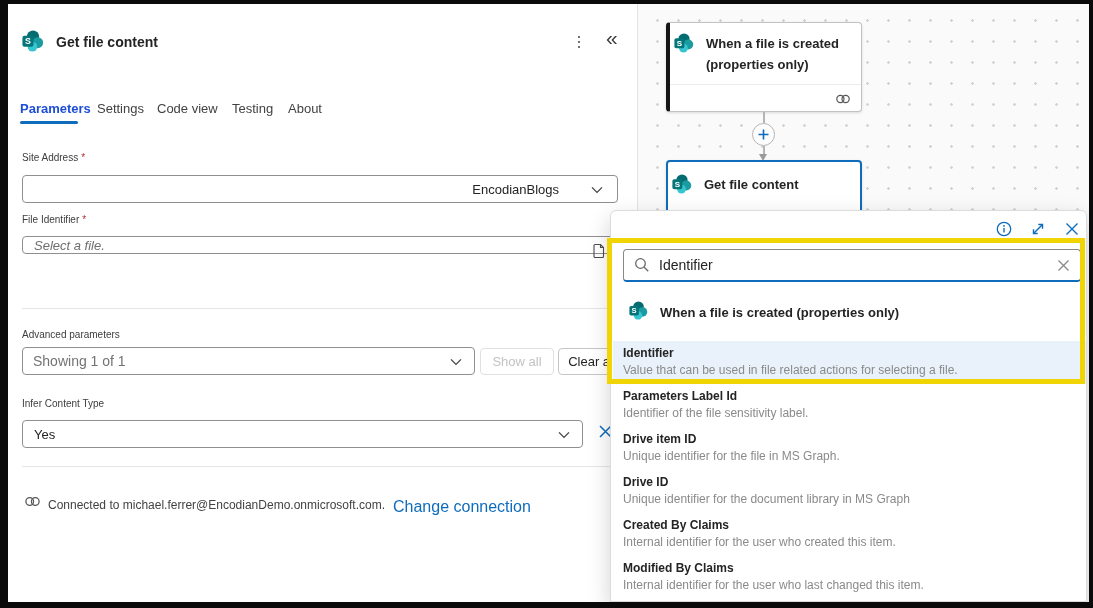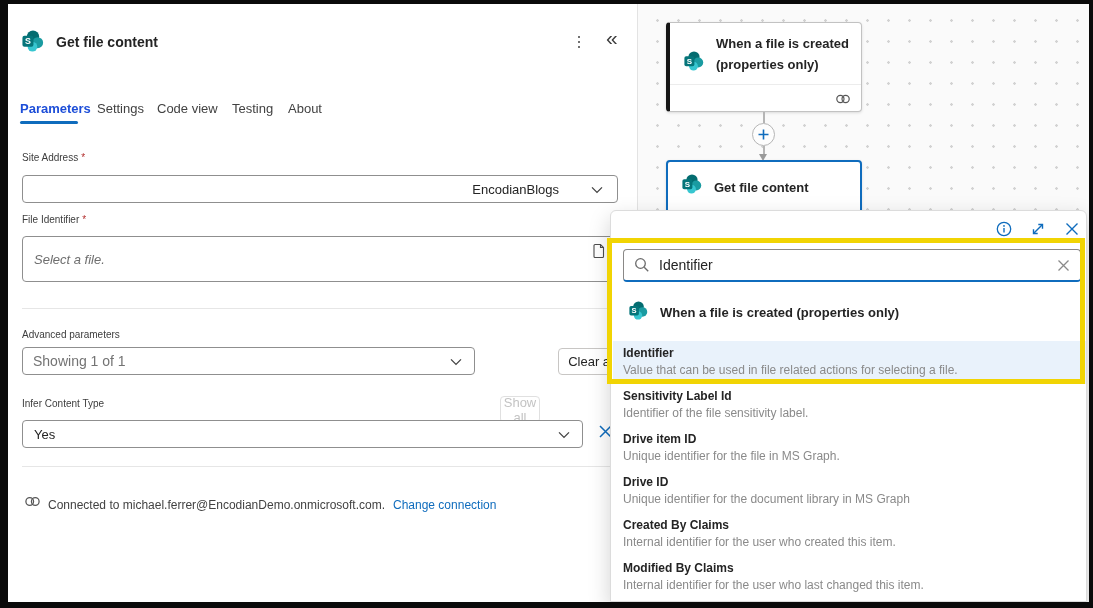--- a/index.html
+++ b/index.html
@@ -17,47 +17,47 @@
   .tab-underline { position:absolute; left:12px; top:117px; width:58px; height:3px; background:#0f6cbd; border-radius:2px; }
 
   .lbl { position:absolute; font-size:10px; color:#3d3d3d; }
   .req { color:#b3302f; margin-left:3px; }
 
   .field { position:absolute; background:#fff; border:1px solid #8f8f8f; border-radius:4px; display:flex; align-items:center; }
   .chev { position:absolute; top:50%; transform:translateY(-50%); }
 
   .input-site { left:14px; top:171px; width:596px; height:28px; }
   .site-value { position:absolute; right:58px; font-size:13px; color:#242424; }
-  .input-file { left:14px; top:232px; width:596px; height:46px; }
+  .input-file { left:14px; top:232px; width:596px; height:18px; }
   .placeholder { margin-left:11px; font-size:13px; font-style:italic; color:#6e6e6e; }
   .file-pick { position:absolute; right:12px; top:6px; }
 
   .divider { position:absolute; height:1px; background:#e6e6e6; }
 
   .select-adv { left:14px; top:343px; width:453px; height:28px; }
   .adv-value { margin-left:10px; font-size:14px; color:#737373; }
   .btn { position:absolute; height:27px; border:1px solid #c8c6c4; border-radius:4px; background:#fff; font-size:13px; color:#242424; display:flex; align-items:center; justify-content:center; cursor:pointer; }
   .btn.disabled { color:#c3c3c3; border-color:#e0e0e0; cursor:default; }
 
   .select-infer { left:14px; top:416px; width:561px; height:28px; }
   .infer-value { margin-left:11px; font-size:13px; color:#242424; }
   .clear-x { position:absolute; left:590px; top:420px; cursor:pointer; }
 
   .conn-icon { position:absolute; left:16px; top:490px; }
   .conn-text { position:absolute; left:40px; top:494px; font-size:12px; color:#424242; }
-  .conn-link { position:absolute; left:385px; top:494px; font-size:12px; color:#0f6cbd; cursor:pointer; }
+  .conn-link { position:absolute; left:385px; top:494px; font-size:16px; color:#0f6cbd; cursor:pointer; }
 
   
   .canvas { position:absolute; left:629px; top:0; width:452px; height:598px; border-left:1px solid #e3e3e3;
     background-color:#fafafa;
     background-image:radial-gradient(circle, #d2d2d2 1.1px, transparent 1.5px);
     background-size:21px 21px; background-position:9px 6px; }
   .node { position:absolute; background:#fff; border:1px solid #c2c2c2; border-radius:4px; box-shadow:0 1px 3px rgba(0,0,0,.13); }
   .node-trigger { left:28px; top:18px; width:196px; height:90px; border-left:4px solid #161616; }
-  .node-row { display:flex; align-items:flex-end; padding:10px 10px 0 14px; }
+  .node-row { display:flex; align-items:flex-start; padding:10px 10px 0 4px; }
   .node-title { margin-left:12px; font-size:13px; font-weight:700; color:#242424; line-height:21px; }
   .node-footer { position:absolute; left:0; right:0; bottom:0; height:27px; border-top:1px solid #ececec; }
   .node-footer .chain { position:absolute; right:10px; top:6px; }
   .node-action { left:28px; top:156px; width:196px; height:70px; border:2px solid #0f6cbd; }
   .node-action .node-row { padding-top:12px; }
   .vline { position:absolute; left:125px; width:1.5px; background:#b5b5b5; }
   .plus-circle { position:absolute; left:114px; top:119px; width:23px; height:23px; border:1px solid #b5b5b5; border-radius:50%; background:#fdfdfd; display:flex; align-items:center; justify-content:center; cursor:pointer; }
   .arrow-head { position:absolute; left:121px; top:150px; width:0; height:0; border-left:4.5px solid transparent; border-right:4.5px solid transparent; border-top:7px solid #9a9a9a; }
 
   
@@ -182,21 +182,21 @@
 
     <div class="divider" style="left:14px;top:304px;width:596px;"></div>
 
     <div class="lbl" style="left:14px;top:325px;">Advanced parameters</div>
     <div class="field select-adv">
       <span class="adv-value">Showing 1 of 1</span>
       <span class="chev" style="right:12px;"><svg width="12" height="8">
             <use href="#chevdn"></use>
           </svg></span>
     </div>
-    <button class="btn disabled" style="left:492px;top:344px;width:40px;margin-top:48px;">Show all</button>
+    <button class="btn disabled" style="left:472px;top:344px;width:74px;">Show all</button>
     <button class="btn" style="left:550px;top:344px;width:68px;">Clear all</button>
 
     <div class="lbl" style="left:14px;top:394px;">Infer Content Type</div>
     <div class="field select-infer">
       <span class="infer-value">Yes</span>
       <span class="chev" style="right:12px;"><svg width="12" height="8">
             <use href="#chevdn"></use>
           </svg></span>
     </div>
     <span class="clear-x">
@@ -253,21 +253,21 @@
             </svg></span>
         <span class="txt">When a file is created (properties only)</span>
       </div>
 
       <div class="plist">
         <div class="pitem hl">
           <div class="pitem-title">Identifier</div>
           <div class="pitem-desc">Value that can be used in file related actions for selecting a file.</div>
         </div>
         <div class="pitem">
-          <div class="pitem-title">Sensitivity Label Id</div>
+          <div class="pitem-title">Parameters Label Id</div>
           <div class="pitem-desc">Identifier of the file sensitivity label.</div>
         </div>
         <div class="pitem">
           <div class="pitem-title">Drive item ID</div>
           <div class="pitem-desc">Unique identifier for the file in MS Graph.</div>
         </div>
         <div class="pitem">
           <div class="pitem-title">Drive ID</div>
           <div class="pitem-desc">Unique identifier for the document library in MS Graph</div>
         </div>

